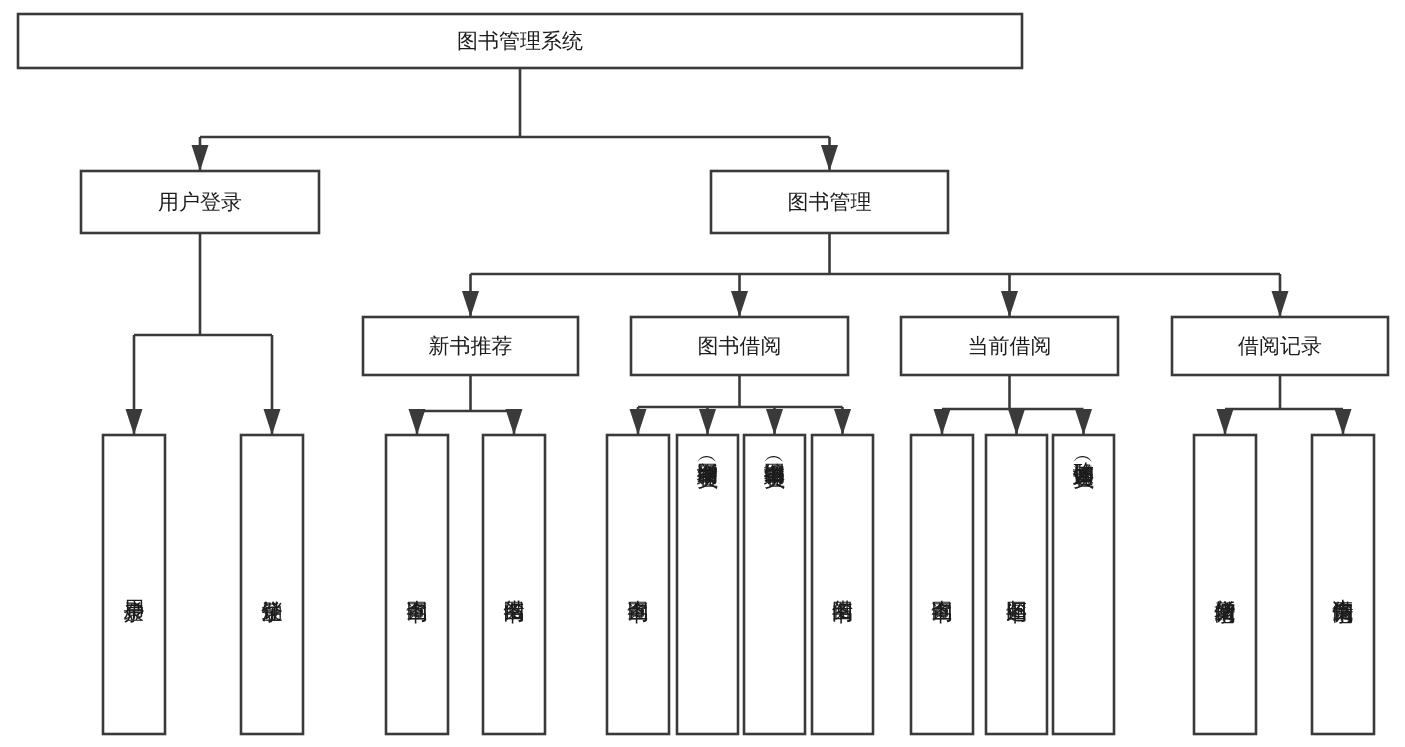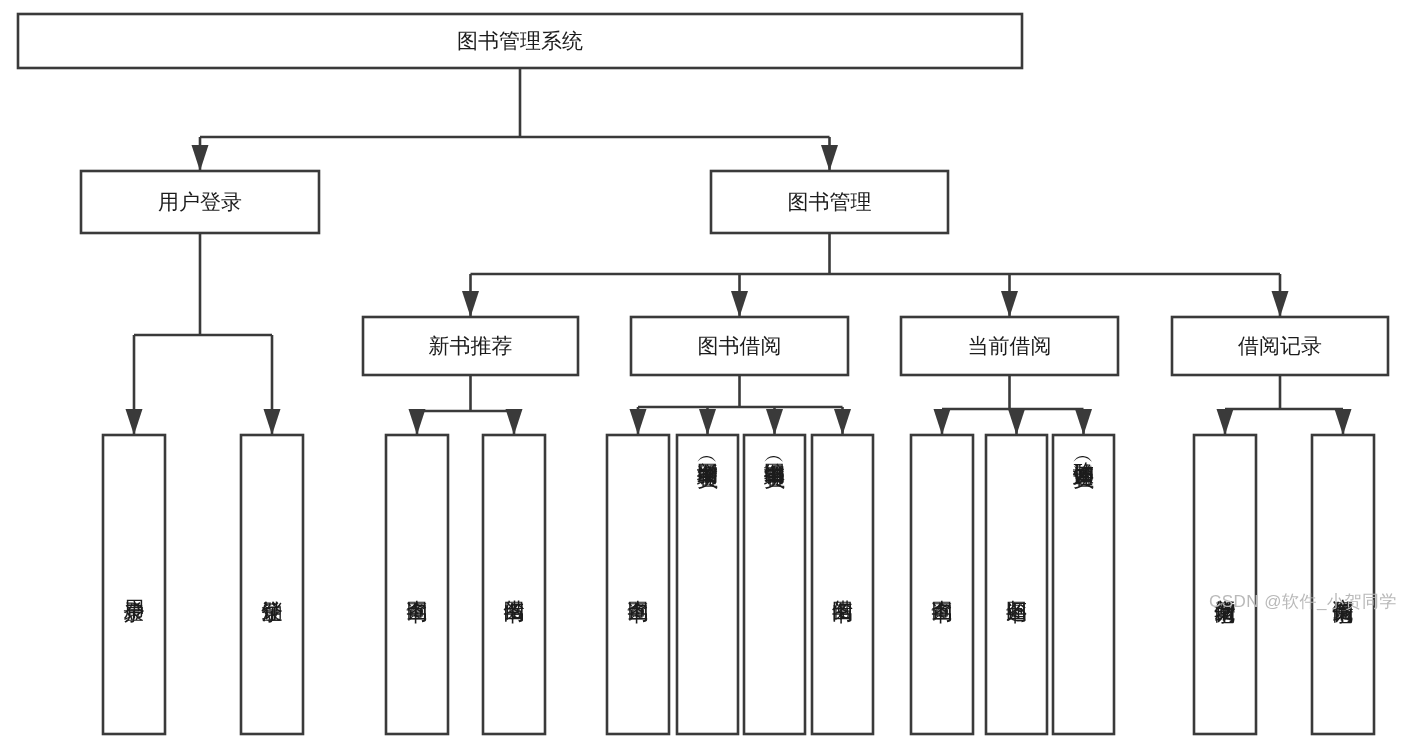--- a/index.html
+++ b/index.html
@@ -208,14 +208,13 @@
         <span class="node-label-vertical">确认归还（管理员）</span>
       </div>
       <div class="vlabel-wrap centered" style="left: 1194px; top: 445px; width: 62px; height: 279px;">
         <span class="node-label-vertical">新增借阅记录</span>
       </div>
       <div class="vlabel-wrap centered" style="left: 1312px; top: 445px; width: 62px; height: 279px;">
         <span class="node-label-vertical">查询借阅记录</span>
       </div>
     </div>
 
-  <div class="watermark">CSDN @软件_小贺同学</div>
 </div>
 
 </body></html>

